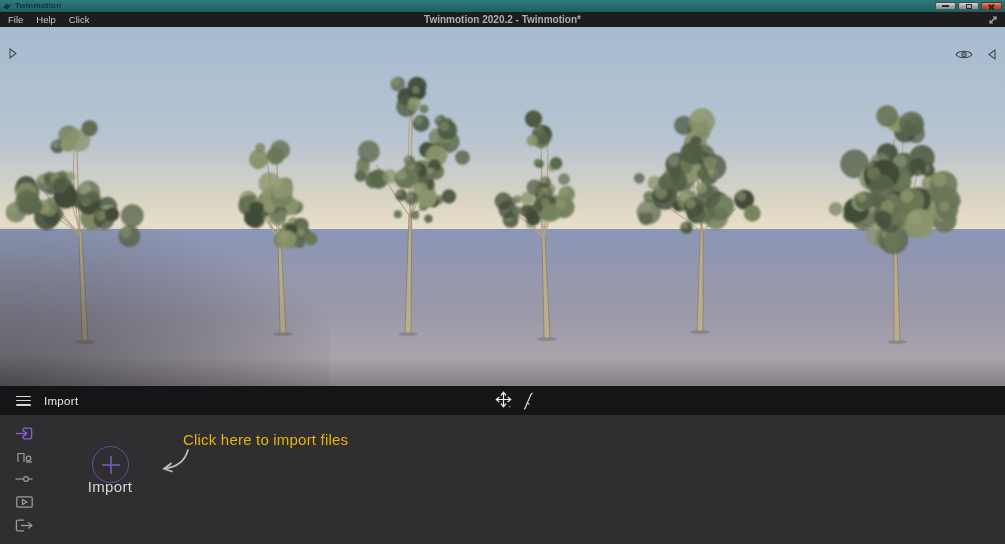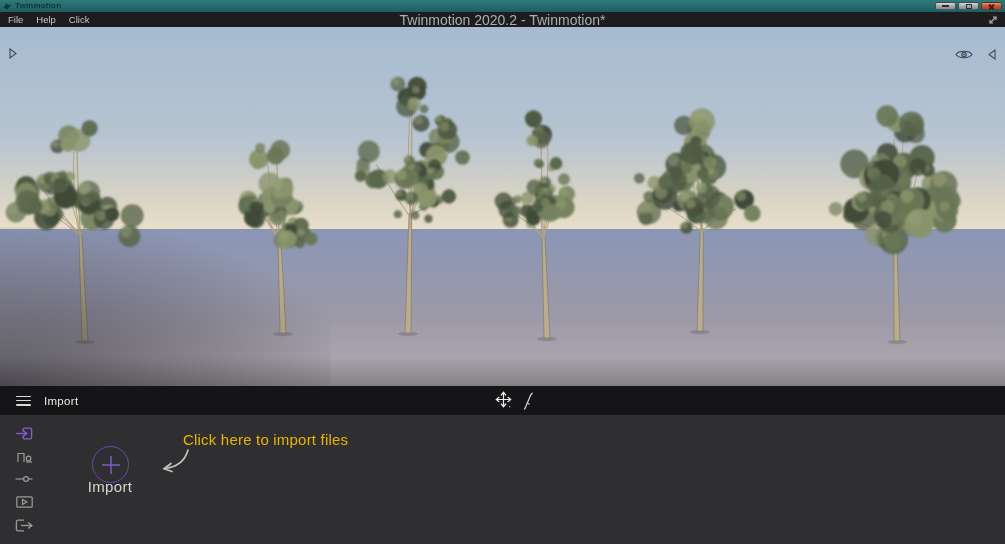--- a/index.html
+++ b/index.html
@@ -22,21 +22,21 @@
   .g-close{position:relative;width:7px;height:7px;}
   .g-close i{position:absolute;left:0;top:3px;width:7px;height:1.6px;background:#4e170d;border-radius:1px;}
   .g-close i:first-child{transform:rotate(45deg);}
   .g-close i:last-child{transform:rotate(-45deg);}
 
   
   .menubar{position:absolute;left:0;top:12px;width:1005px;height:15px;background:#1d1d1f;
     display:flex;align-items:center;}
   .menus{display:flex;gap:13px;padding-left:8px;}
   .menu-item{font-size:9.5px;color:#c9c9c9;line-height:15px;cursor:default;}
-  .doc-title{position:absolute;left:50%;transform:translateX(-50%);font-size:14px;color:#a9b1b1;}
+  .doc-title{position:absolute;left:50%;transform:translateX(-50%);font-size:10px;color:#a9b1b1;font-weight:bold;}
   .expand-ic{position:absolute;right:7px;top:3px;}
 
   
   .viewport{position:absolute;left:0;top:27px;width:1005px;height:359px;overflow:hidden;}
   .vp-ic{position:absolute;}
 
   
   .toolbar{position:absolute;left:0;top:386px;width:1005px;height:29px;background:#151517;
     display:flex;align-items:center;}
   .hamburger{margin-left:16px;width:15px;height:10px;display:flex;flex-direction:column;justify-content:space-between;cursor:pointer;}

